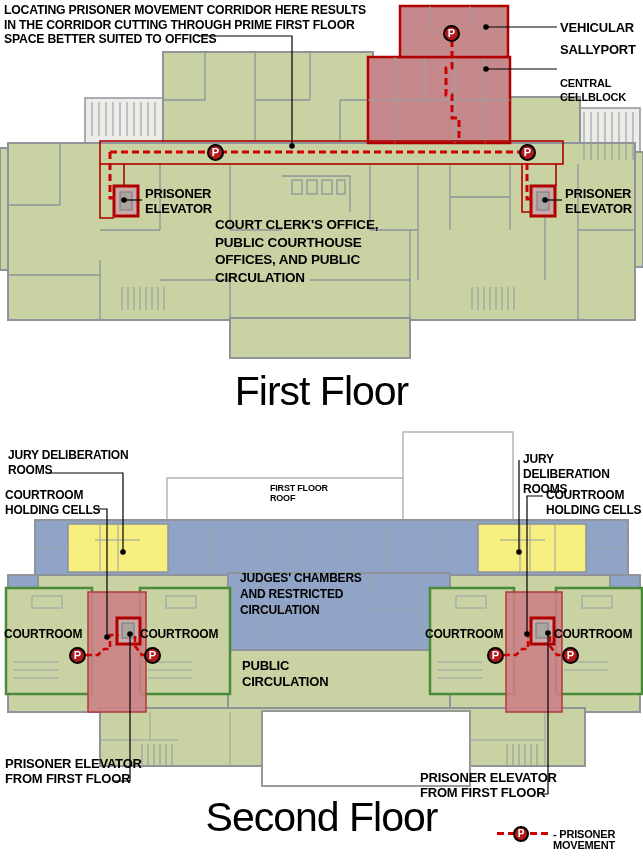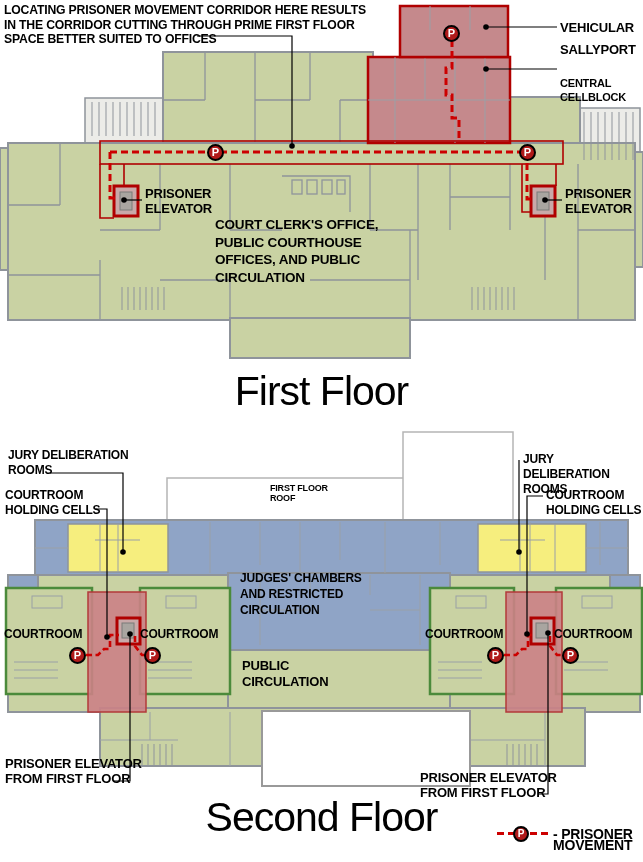--- a/index.html
+++ b/index.html
@@ -266,15 +266,15 @@
 CIRCULATION</div>
   <div class="lbl" style="left:5px;top:756px;font-size:13px;line-height:15px;">PRISONER ELEVATOR
 FROM FIRST FLOOR</div>
   <div class="lbl" style="left:420px;top:770px;font-size:13px;line-height:15px;">PRISONER ELEVATOR
 FROM FIRST FLOOR</div>
 
   <div class="floor-title" style="top:794px;">Second Floor</div>
 
   <div class="legend-dash" style="left:497px;top:832px;width:52px;"></div>
   <div class="pico small" style="left:513px;top:826px;">P</div>
-  <div class="lbl" style="left:553px;top:829px;font-size:14px;line-height:11px;">- PRISONER MOVEMENT</div>
+  <div class="lbl" style="left:553px;top:829px;font-size:11px;line-height:11px;">- PRISONER MOVEMENT</div>
 
 </div>
 
 </body></html>

